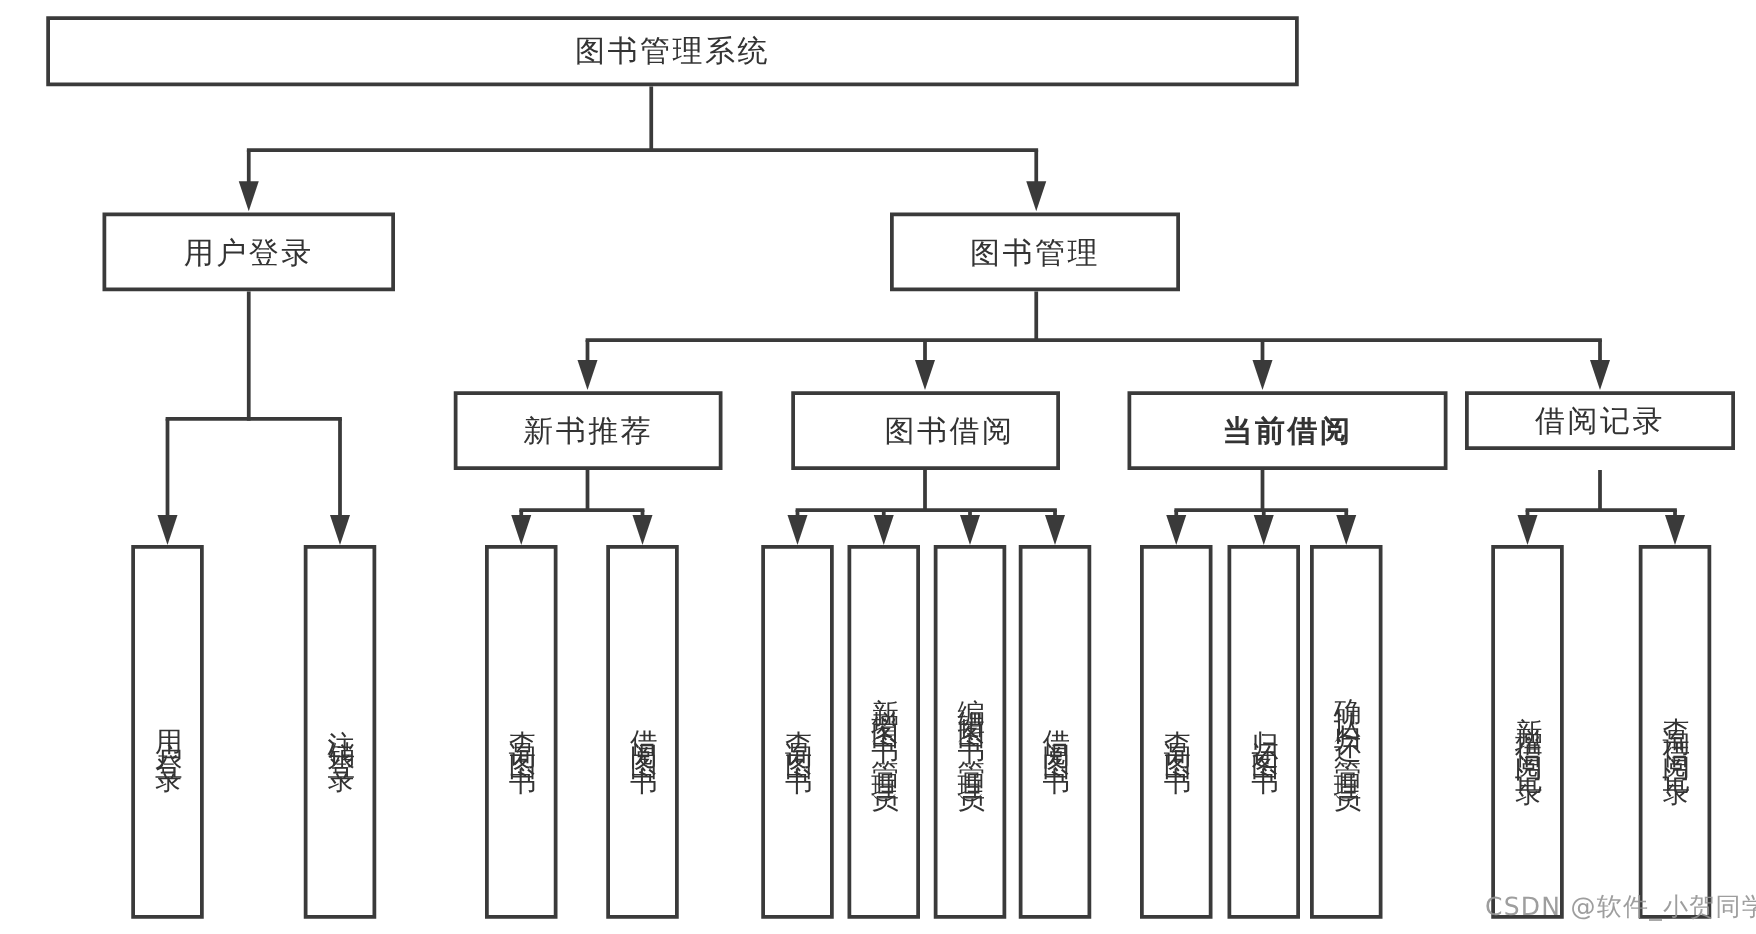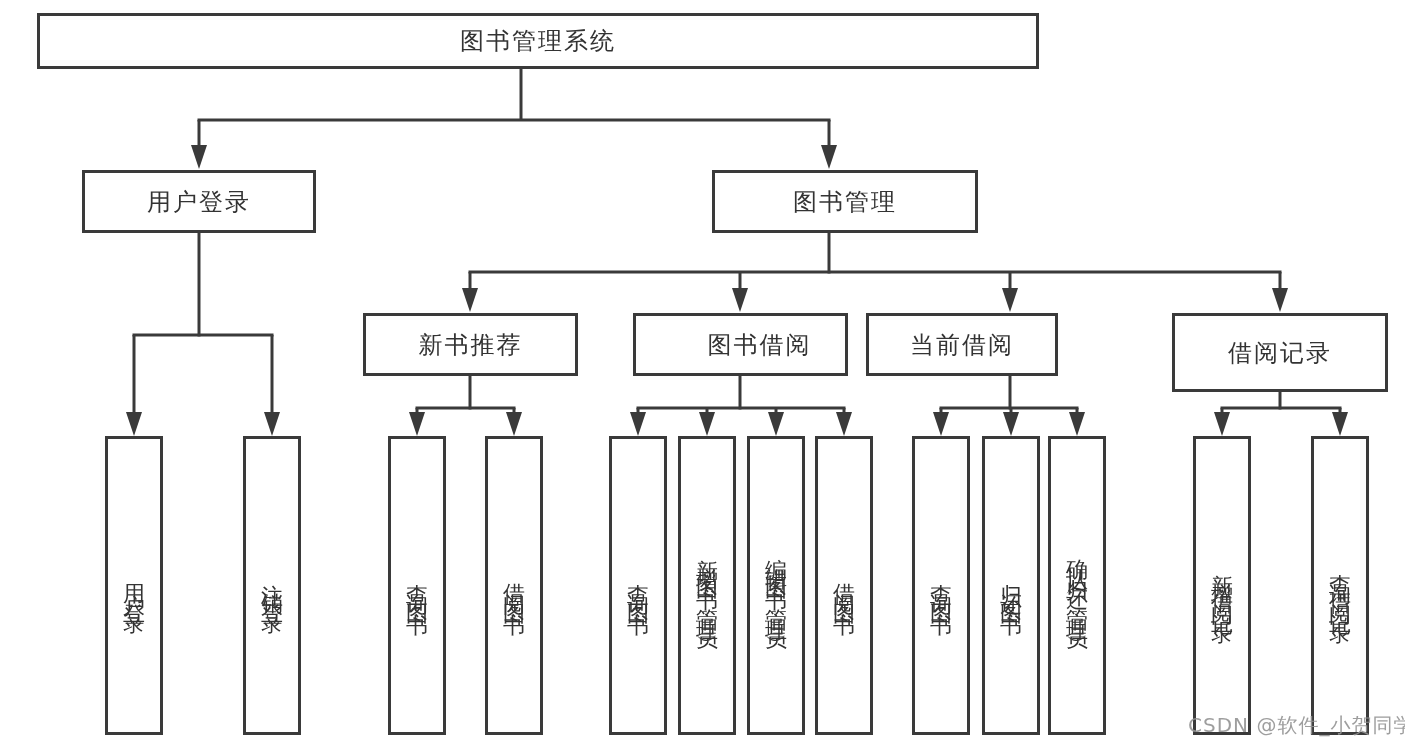--- a/index.html
+++ b/index.html
@@ -51,25 +51,25 @@
     left: 1188px; top: 712px;
     font-size: 20px;
     color: rgba(148,148,148,0.9);
     letter-spacing: 1px;
     white-space: nowrap;
     z-index: 3;
   }
   
   .n-root  { left: 20px;   top: 13px;  width: 1002px; height: 56px; margin-left: 17px; }
   .n-login { left: 82px;   top: 170px; width: 234px;  height: 63px; }
-  .n-mgmt  { left: 712px;  top: 170px; width: 266px;  height: 63px; }
+  .n-mgmt  { left: 712px;  top: 170px; width: 232px;  height: 63px; }
   .n-rec   { left: 363px;  top: 313px; width: 215px;  height: 63px; font-family: Liberation Serif, serif; }
   .n-bor   { left: 633px;  top: 313px; width: 215px;  height: 63px; padding-left: 38px; }
-  .n-cur   { left: 866px;  top: 313px; width: 192px;  height: 63px; }
-  .n-recd  { left: 1172px; top: 313px; width: 216px;  height: 79px; }
+  .n-cur   { left: 902px;  top: 313px; width: 256px;  height: 63px; font-weight: bold; }
+  .n-recd  { left: 1172px; top: 313px; width: 216px;  height: 47px; }
   
   .lf-1  { left: 105px; }
   .lf-2  { left: 243px; }
   .lf-3  { left: 388px; }
   .lf-4  { left: 485px; }
   .lf-5  { left: 609px; }
   .lf-6  { left: 678px; }
   .lf-7  { left: 747px; }
   .lf-8  { left: 815px; }
   .lf-9  { left: 912px; }

